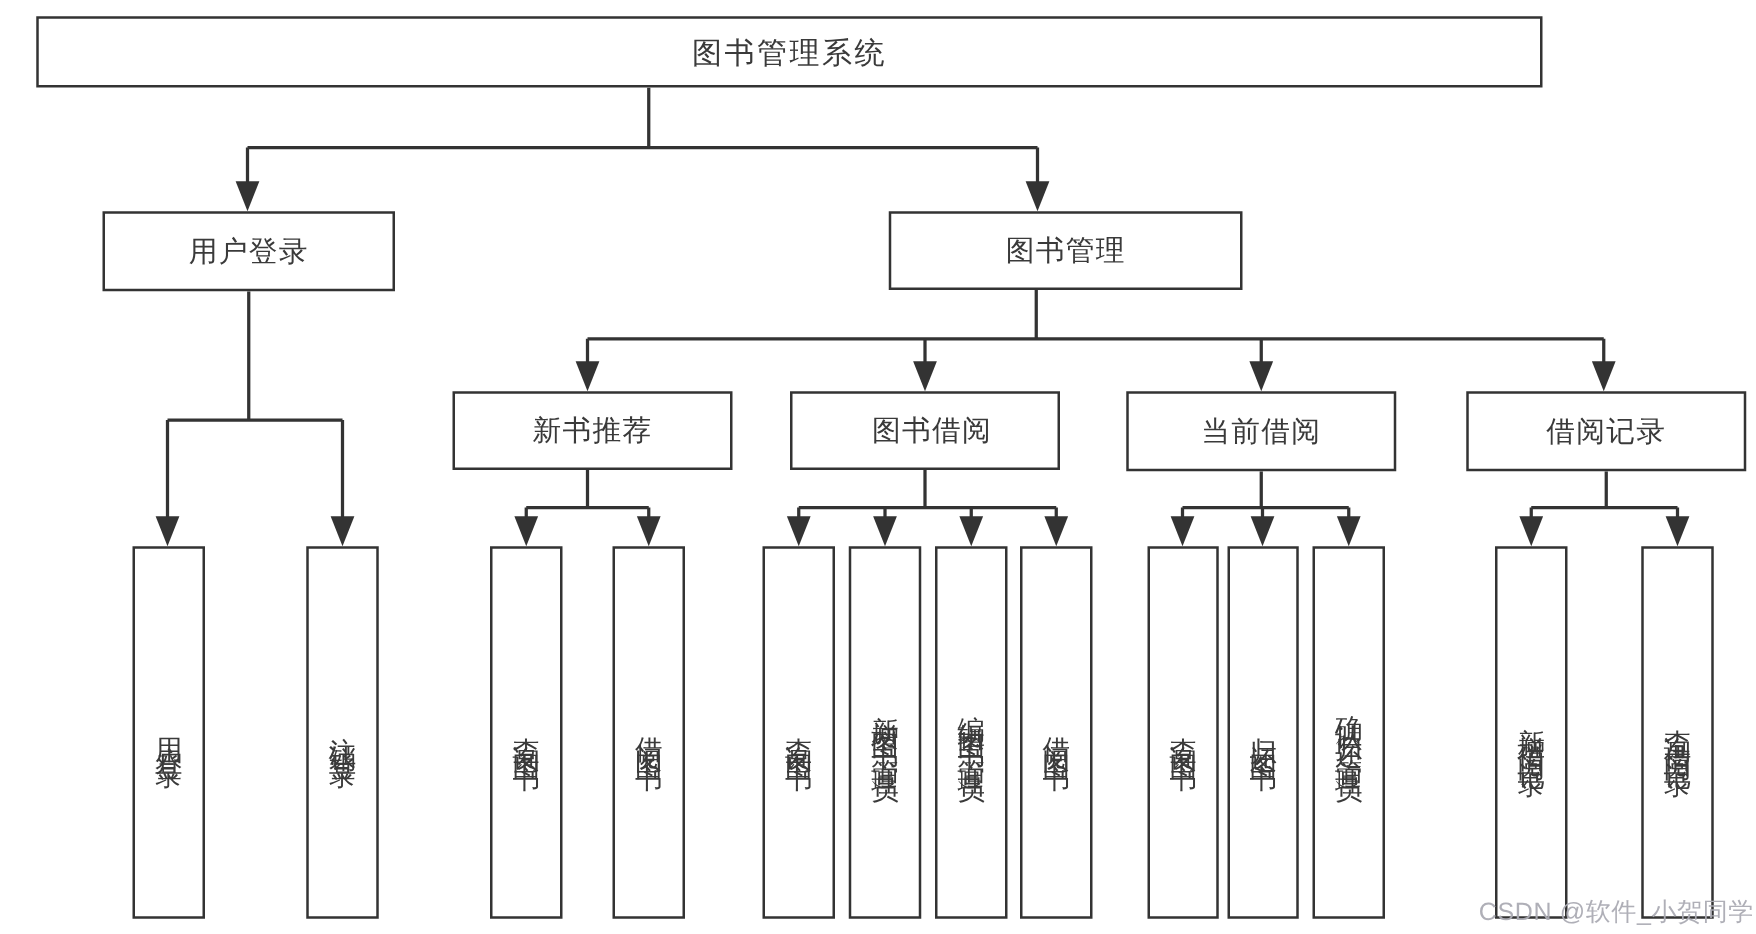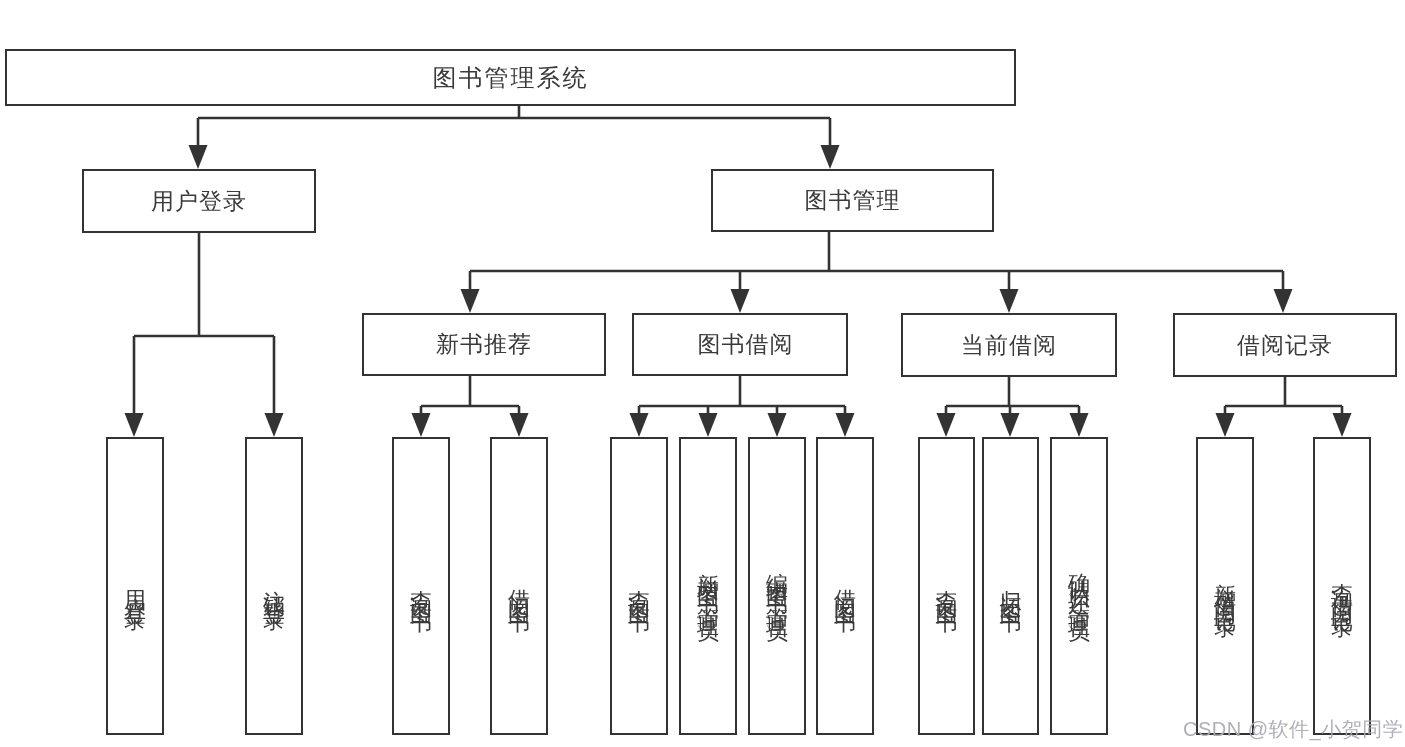--- a/index.html
+++ b/index.html
@@ -96,26 +96,26 @@
     <path d="M1009,377 V406 M946,406 H1079 M946,406 V420 M1010,406 V420 M1079,406 V420"></path>
     <polygon points="936.5,413 955.5,413 946,437"></polygon>
     <polygon points="1000.5,413 1019.5,413 1010,437"></polygon>
     <polygon points="1069.5,413 1088.5,413 1079,437"></polygon>
 
     <path d="M1285,377 V406 M1225,406 H1342 M1225,406 V420 M1342,406 V420"></path>
     <polygon points="1215.5,413 1234.5,413 1225,437"></polygon>
     <polygon points="1332.5,413 1351.5,413 1342,437"></polygon>
   </svg>
 
-  <div class="node h root" style="left:5px; top:13px; width:1011px; height:57px;margin-top:36px;">图书管理系统</div>
+  <div class="node h root" style="left:29px; top:13px; width:1205px; height:57px;">图书管理系统</div>
 
   <div class="node h" style="left:82px; top:169px; width:234px; height:64px;">用户登录</div>
   <div class="node h" style="left:711px; top:169px; width:283px; height:63px;">图书管理</div>
 
-  <div class="node h" style="left:362px; top:313px; width:244px; height:63px;">新书推荐</div>
+  <div class="node h" style="left:362px; top:313px; width:224px; height:63px;">新书推荐</div>
   <div class="node h" style="left:632px; top:313px; width:216px; height:63px;padding-left:11px;">图书借阅</div>
   <div class="node h" style="left:901px; top:313px; width:216px; height:64px;">当前借阅</div>
   <div class="node h" style="left:1173px; top:313px; width:224px; height:64px;">借阅记录</div>
 
   <div class="node v" style="left:106px; top:437px; width:58px; height:298px;">
     <span>用户登录</span>
   </div>
   <div class="node v" style="left:245px; top:437px; width:58px; height:298px;">
     <span>注销登录</span>
   </div>

